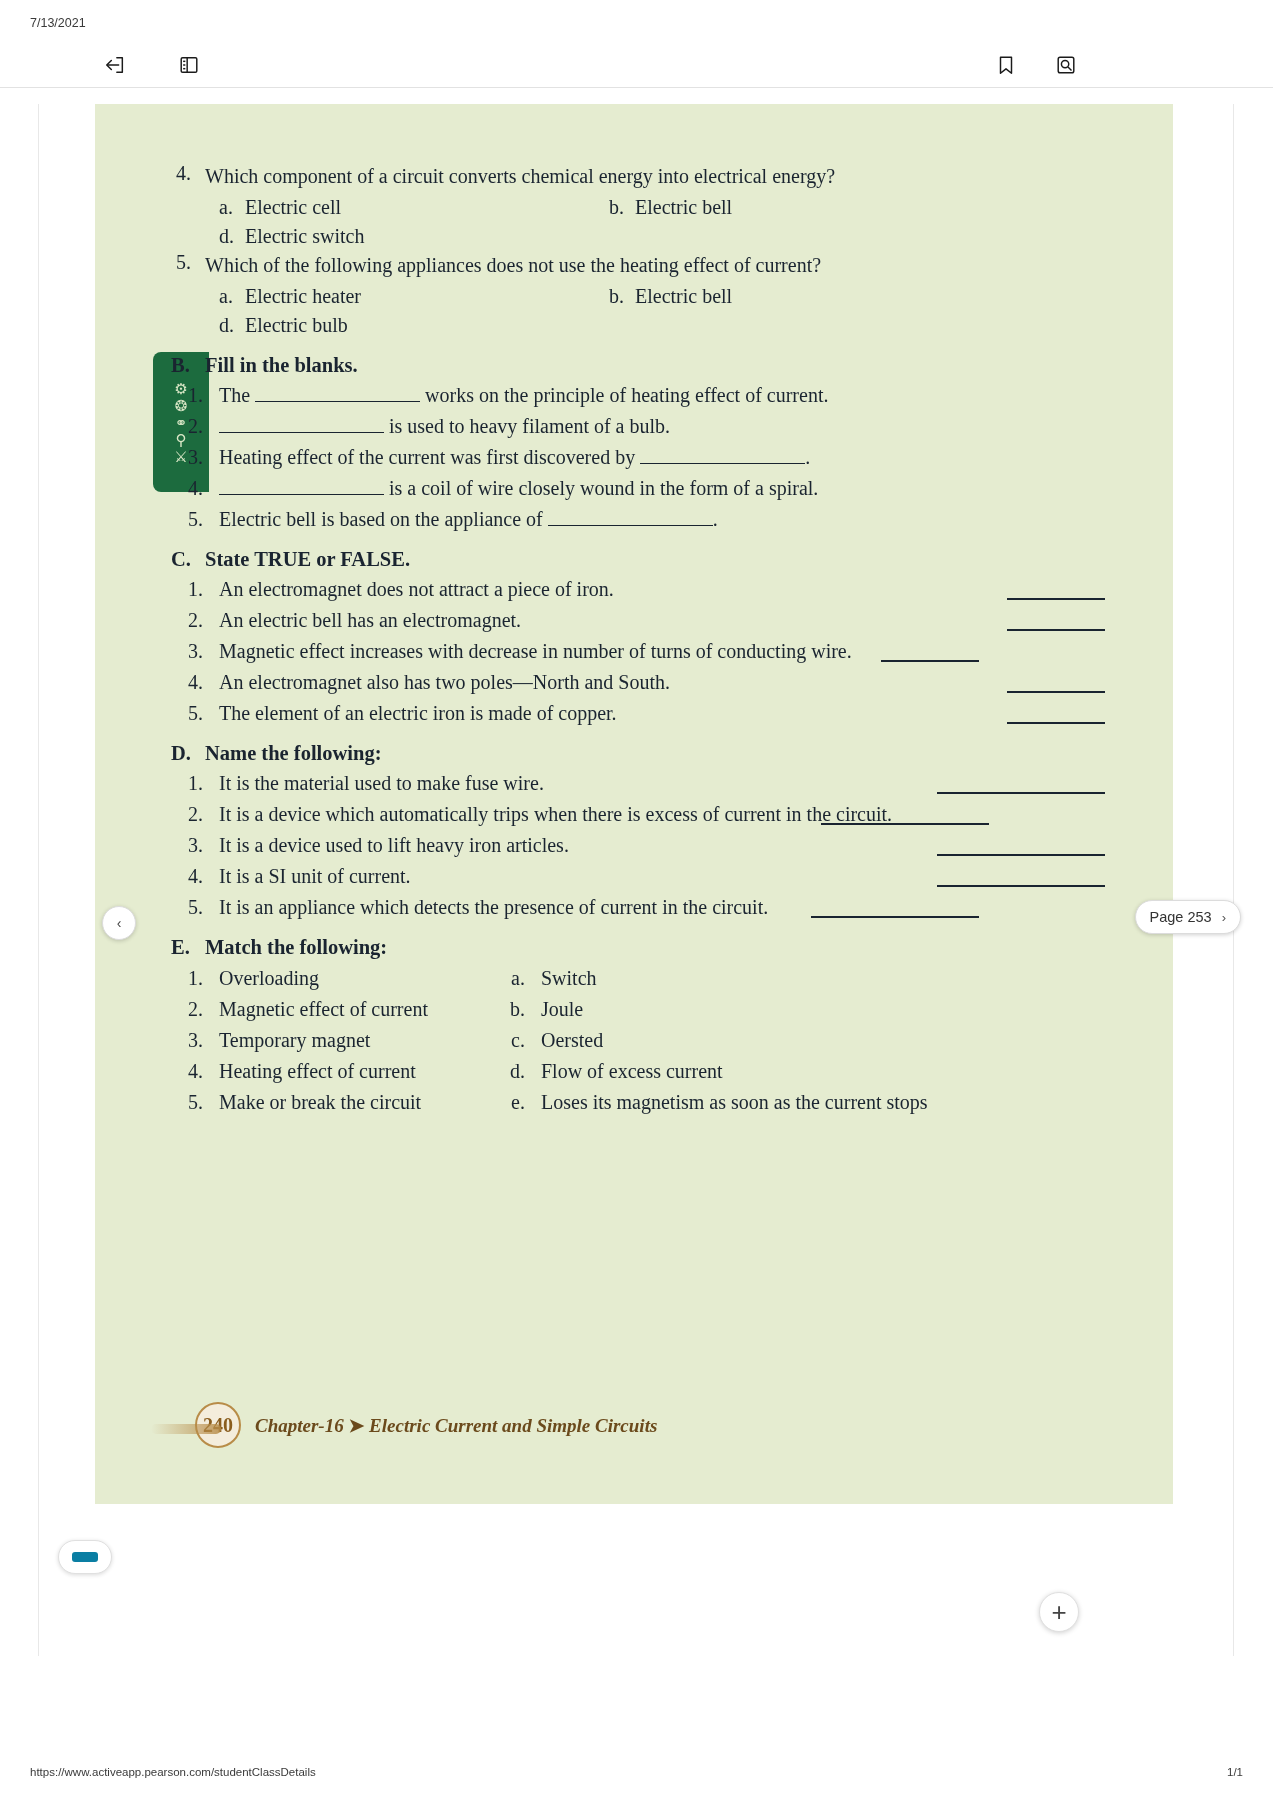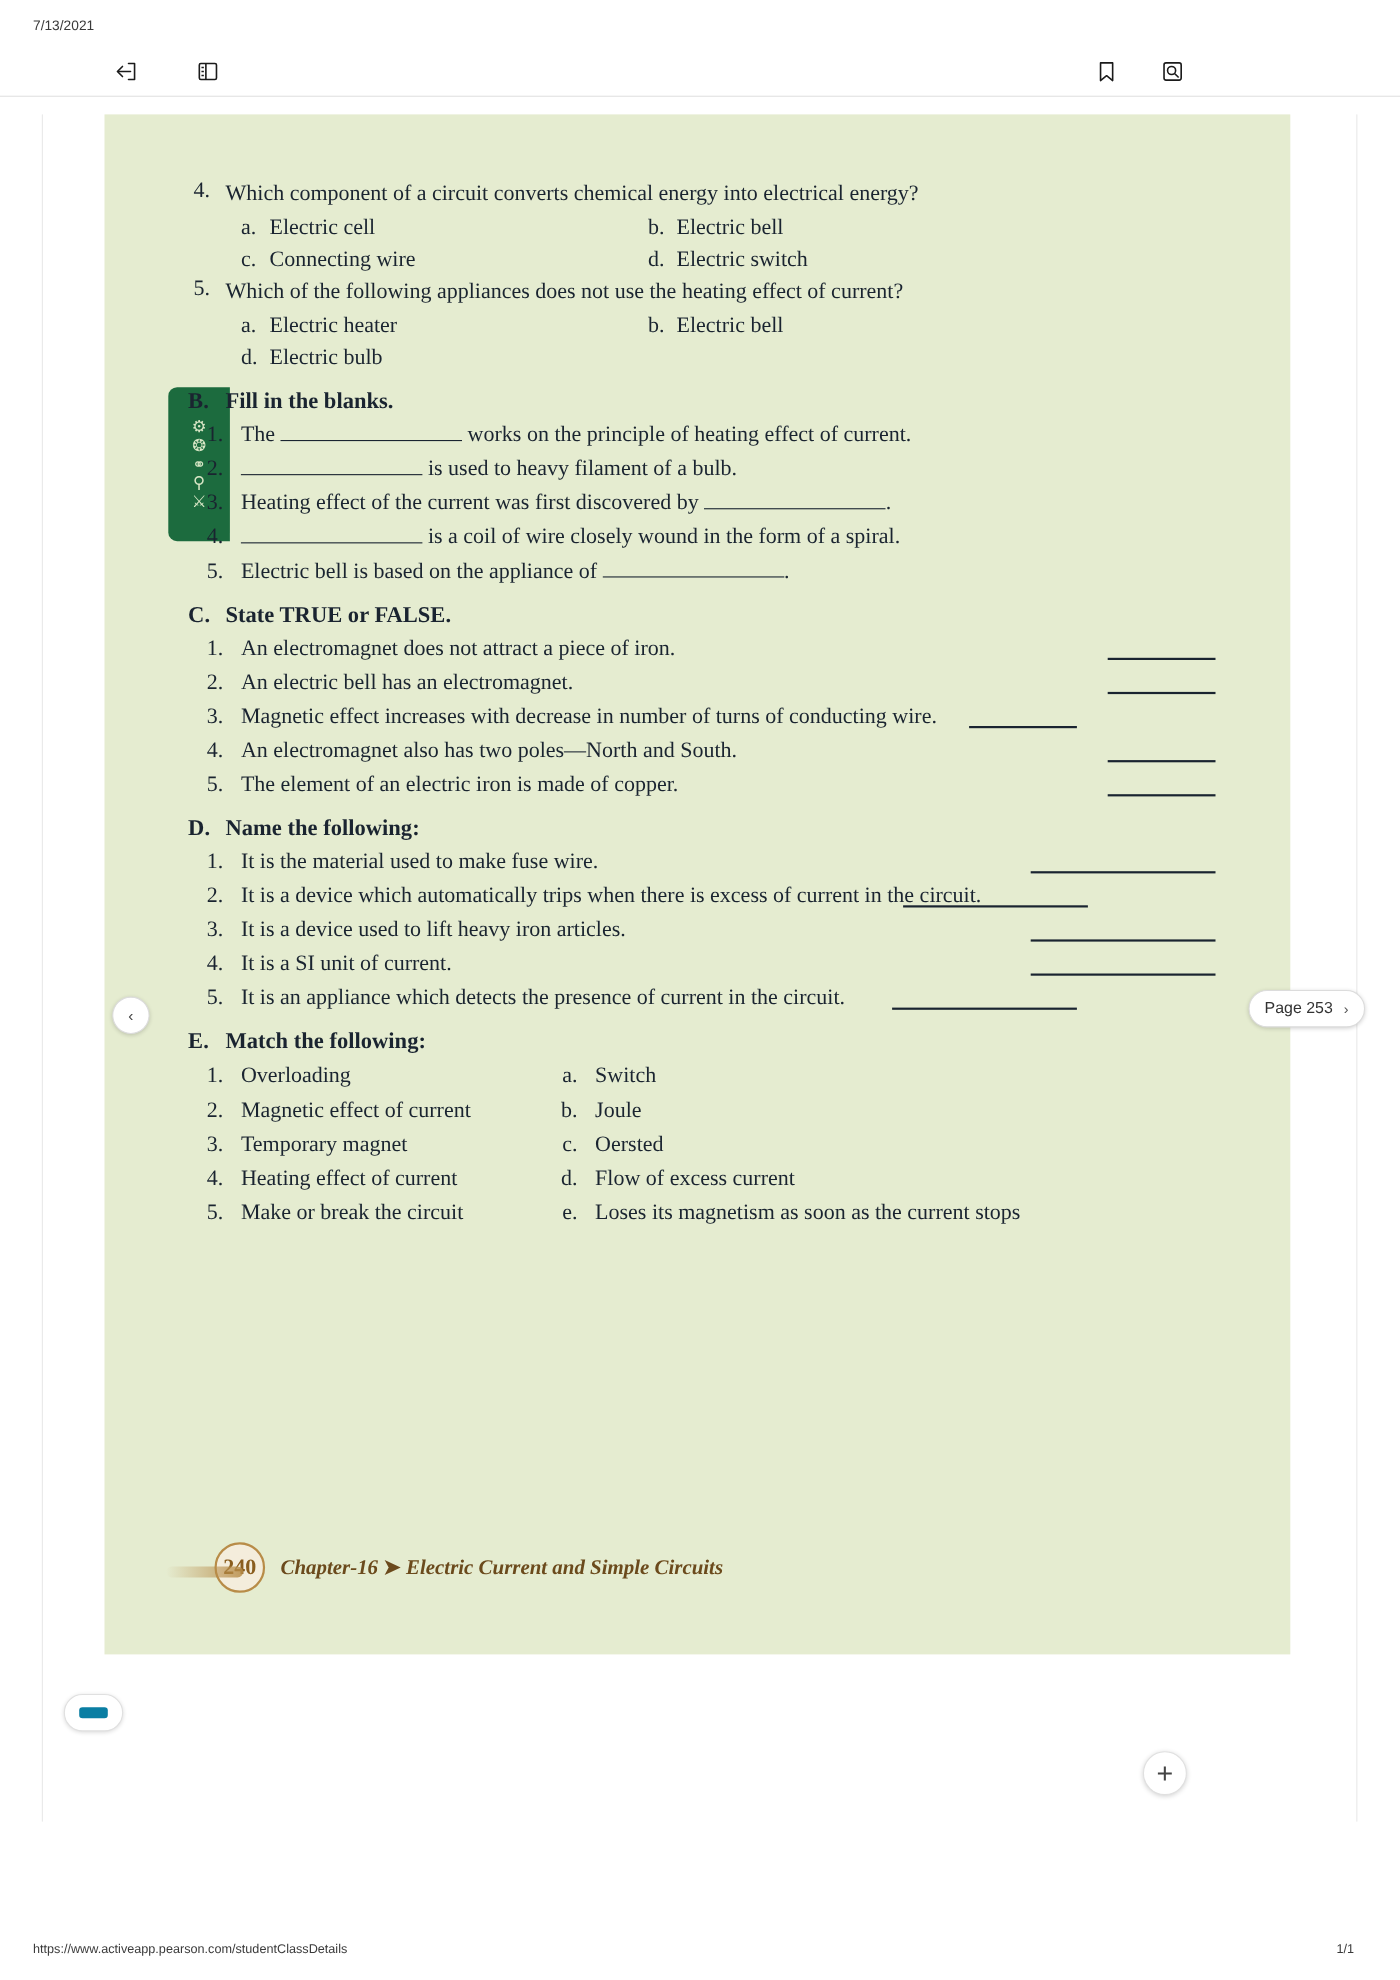--- a/index.html
+++ b/index.html
@@ -81,21 +81,21 @@
     top: 58px; left: 70px;
     width: 940px;
     font-family: "Liberation Serif", serif;
     color: #1a2430;
   }
 
   .q-row { display: flex; margin-bottom: 2px; }
   .q-num { width: 40px; flex: 0 0 40px; text-align: right; padding-right: 14px; font-size: 20px; }
   .q-text { font-size: 20px; line-height: 29px; }
 
-  .opt-row { display: flex; margin-left: 54px; }
+  .opt-row { display: flex; margin-left: 54px; gap: 20px; }
   .opt { font-size: 20px; line-height: 29px; }
   .opt.left { width: 370px; flex: 0 0 370px; }
   .opt .ol { display: inline-block; width: 26px; }
 
   .section { margin-top: 14px; }
   .section-head { display: flex; font-weight: bold; font-size: 20.5px; margin-bottom: 4px; }
   .sec-letter { width: 40px; flex: 0 0 40px; text-align: left; padding-left: 6px; }
   .sec-title { }
 
   .item { display: flex; margin-bottom: 2px; }
@@ -193,21 +193,21 @@
     width: 40px; height: 40px; border-radius: 50%;
     background: #fff; border: 1px solid #e0e0e0;
     box-shadow: 0 1px 5px rgba(0,0,0,.18);
     display: flex; align-items: center; justify-content: center;
     font-size: 26px; color: #444; line-height: 1;
   }
 
   
   .print-footer {
     position: absolute;
-    left: 0; right: 12px; bottom: 16px;
+    left: 0; right: 0; bottom: 16px;
     height: 18px;
     font-size: 11.5px;
     color: #3a3a3a;
     padding-left: 48px;
   }
   .print-footer .pf-url { position: absolute; left: 30px; top: 0; }
   .print-footer .pf-page { position: absolute; right: 30px; top: 0; }
 </style>
 </head>
 <body>
@@ -267,23 +267,20 @@
       </div>
       <div class="opt-row">
         <div class="opt left">
           <span class="ol">a.</span><span>Electric cell</span>
         </div>
         <div class="opt">
           <span class="ol">b.</span><span>Electric bell</span>
         </div>
       </div>
       <div class="opt-row">
-        <div class="opt left">
-          <span class="ol">c.</span><span>Connecting wire</span>
-        </div>
         <div class="opt">
           <span class="ol">d.</span><span>Electric switch</span>
         </div>
       </div>
 
       <div class="q-row">
         <div class="q-num">5.</div>
         <div class="q-text">Which of the following appliances does not use the heating effect of current?</div>
       </div>
       <div class="opt-row">

